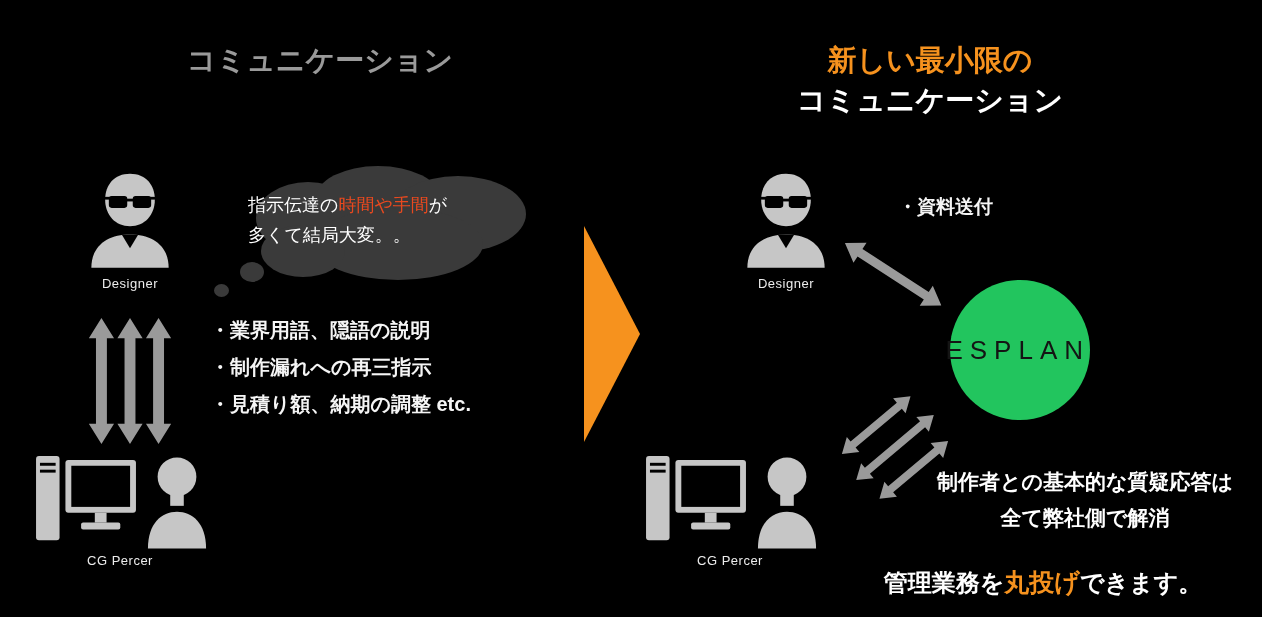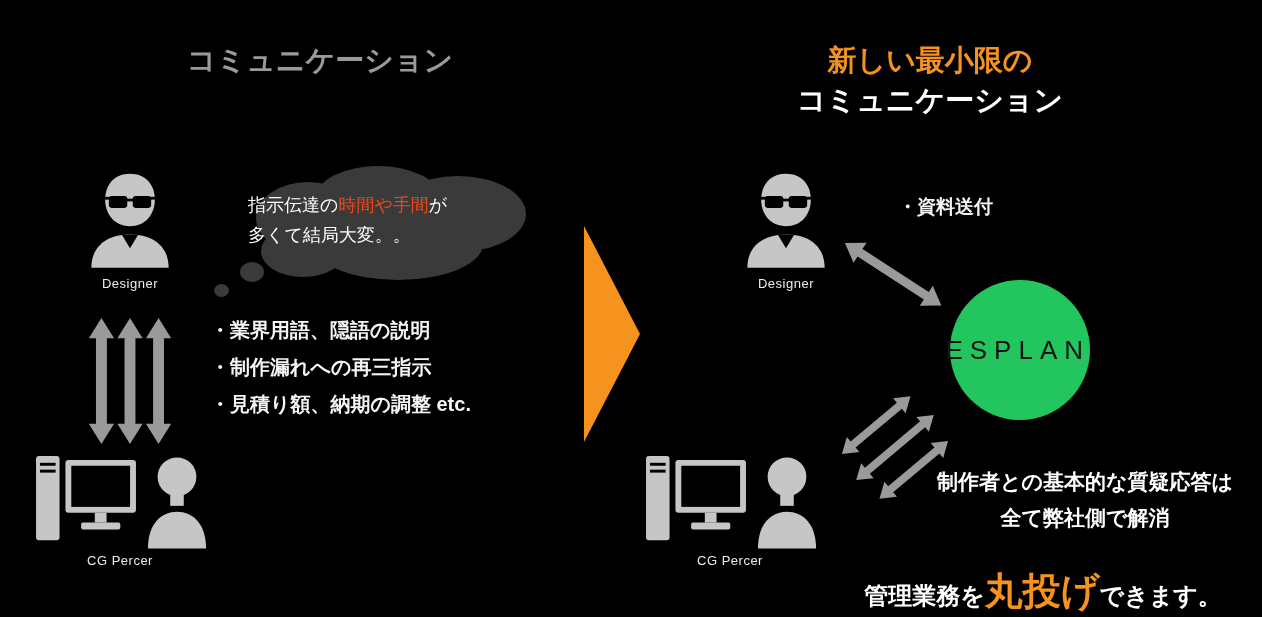--- a/index.html
+++ b/index.html
@@ -37,21 +37,21 @@
   .icon{color:var(--icon-gray);}
   .arrow{color:var(--arrow-gray);}
 
   .triangle{width:0;height:0;border-top:108px solid transparent;border-bottom:108px solid transparent;border-left:56px solid var(--accent-orange);}
 
   .esplan{width:140px;height:140px;border-radius:50%;background:#22c55e;display:flex;align-items:center;justify-content:flex-end;}
   .esplan span{font-size:26px;letter-spacing:7px;text-indent:7px;color:#141414;}
 
   .note{font-size:21px;font-weight:bold;line-height:36px;color:#ffffff;text-align:center;}
   .bottom-line{font-size:24px;font-weight:bold;color:#ffffff;text-align:center;white-space:nowrap;}
-  .bottom-line .hl{font-size:38px;color:var(--accent-orange);}
+  .bottom-line .hl{font-size:25px;color:var(--accent-orange);}
 
   svg{display:block;width:100%;height:100%;}
 </style>
 </head>
 <body>
 
 <div class="canvas">
 
   <h2 class="abs title title-before" style="left:170px;top:40px;width:300px;">
     <span class="line">コミュニケーション</span>

